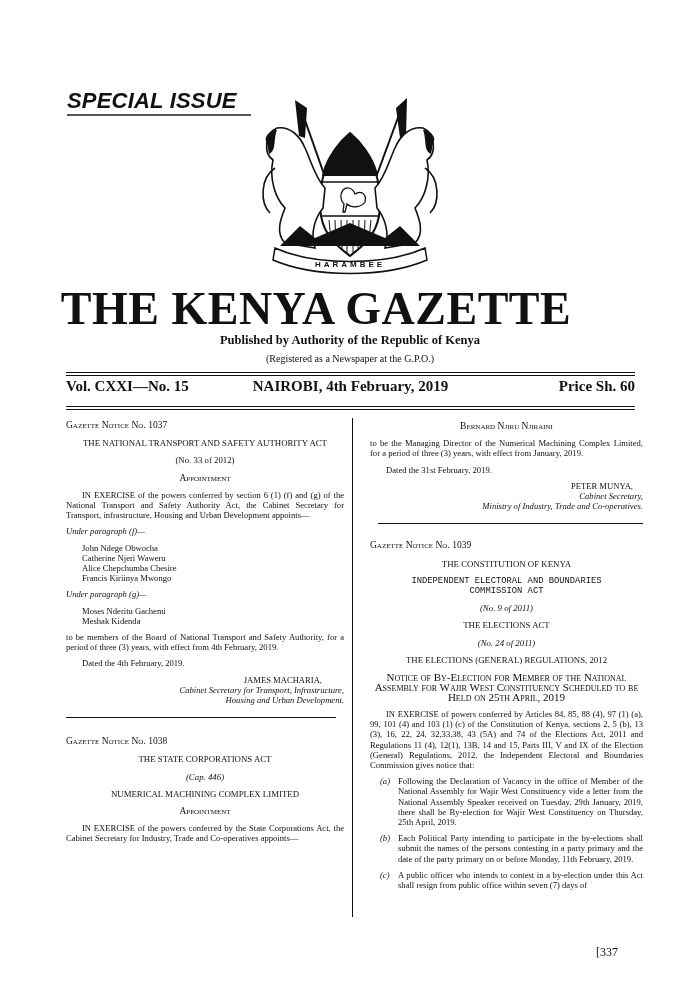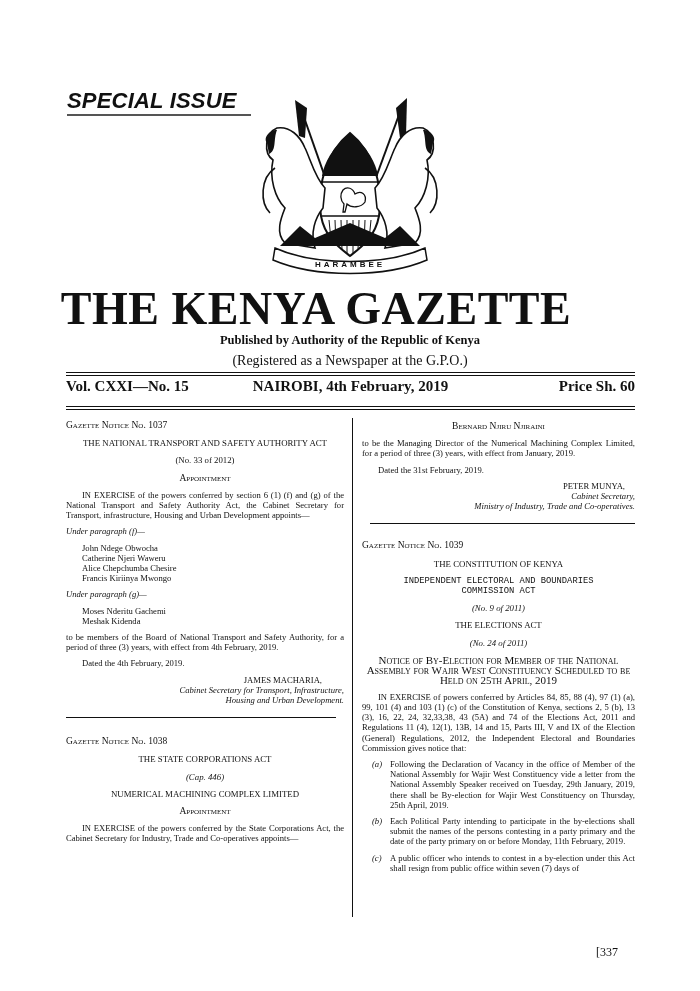--- a/index.html
+++ b/index.html
@@ -3,29 +3,29 @@
 <meta charset="utf-8">
 <style>
   html, body { margin:0; padding:0; background:#ffffff; }
   body { width:700px; height:991px; position:relative; overflow:hidden; color:#111; font-family:"Liberation Serif", serif; }
   .abs { position:absolute; }
   .special { left:67px; top:88px; font-family:"Liberation Sans", sans-serif; font-weight:bold; font-style:italic; font-size:22px; letter-spacing:0.2px; }
   .special-rule { left:67px; top:114px; width:184px; height:2px; background:#555; }
   .crest { left:255px; top:98px; width:190px; height:180px; }
   .title { left:0; width:552px; top:282px; text-align:center; font-weight:bold; font-size:46px; letter-spacing:0.5px;margin-left:40px; }
   .published { left:0; width:700px; top:333px; text-align:center; font-weight:bold; font-size:12.5px; }
-  .registered { left:0; width:700px; top:353px; text-align:center; font-size:14px; }
+  .registered { left:0; width:700px; top:353px; text-align:center; font-size:10px; }
   .dbl { left:66px; width:569px; height:4px; border-top:1.3px solid #111; border-bottom:1.3px solid #111; box-sizing:border-box; }
   .masthead { left:66px; width:569px; top:378px; height:20px; font-weight:bold; font-size:15px; }
   .masthead .vol { position:absolute; left:0; }
   .masthead .date { position:absolute; left:0; width:100%; text-align:center; }
   .masthead .price { position:absolute; right:0; }
   .col { font-size:8.6px; line-height:10.2px; }
   .left-col { left:66px; width:278px; top:420px; }
-  .right-col { left:362px; width:273px; top:418px; }
+  .right-col { left:370px; width:273px; top:418px; }
   .divider { left:352px; top:418px; width:1px; height:499px; background:#111; }
   .notice-no { font-variant:small-caps; font-size:9.5px; margin:0 0 8px 0; }
   .caps-head { text-align:center; margin:0 0 7px 0; font-size:8.8px; }
   .sc { font-variant:small-caps; font-size:9.5px; }
   .italic { font-style:italic; }
   .justify { text-align:justify; }
   .indent { text-indent:16px; }
   p { margin:0 0 6px 0; }
   .names { padding-left:16px; margin:0 0 6px 0; }
   .names div { line-height:10.2px; }
@@ -137,20 +137,21 @@
   <div class="sig italic">Cabinet Secretary,</div>
   <div class="sig italic">Ministry of Industry, Trade and Co-operatives.</div>
   <div class="hr" style="margin-left:8px;margin-right:0;"></div>
 
   <div class="notice-no" style="margin-top:16px;">Gazette Notice No. 1039</div>
   <div class="caps-head">THE CONSTITUTION OF KENYA</div>
   <div class="caps-head" style="padding:0 30px;font-family:Liberation Mono, monospace;">INDEPENDENT ELECTORAL AND BOUNDARIES COMMISSION ACT</div>
   <div class="caps-head italic">(No. 9 of 2011)</div>
   <div class="caps-head">THE ELECTIONS ACT</div>
   <div class="caps-head italic">(No. 24 of 2011)</div>
+  <div class="caps-head">THE ELECTIONS (GENERAL) REGULATIONS, 2012</div>
   <div class="caps-head sc" style="font-size:11px;line-height:10px;">Notice of By-Election for Member of the National Assembly for Wajir West Constituency Scheduled to be Held on 25th April, 2019</div>
   <p class="justify indent">IN EXERCISE of powers conferred by Articles 84, 85, 88 (4), 97 (1) (a), 99, 101 (4) and 103 (1) (c) of the Constitution of Kenya, sections 2, 5 (b), 13 (3), 16, 22, 24, 32,33,38, 43 (5A) and 74 of the Elections Act, 2011 and Regulations 11 (4), 12(1), 13B, 14 and 15, Parts III, V and IX of the Election (General) Regulations, 2012, the Independent Electoral and Boundaries Commission gives notice that:</p>
   <div class="item">
     <span class="lbl">(a)</span>
     <span class="txt">Following the Declaration of Vacancy in the office of Member of the National Assembly for Wajir West Constituency vide a letter from the National Assembly Speaker received on Tuesday, 29th January, 2019, there shall be By-election for Wajir West Constituency on Thursday, 25th April, 2019.</span>
   </div>
   <div class="item">
     <span class="lbl">(b)</span>
     <span class="txt">Each Political Party intending to participate in the by-elections shall submit the names of the persons contesting in a party primary and the date of the party primary on or before Monday, 11th February, 2019.</span>
   </div>

